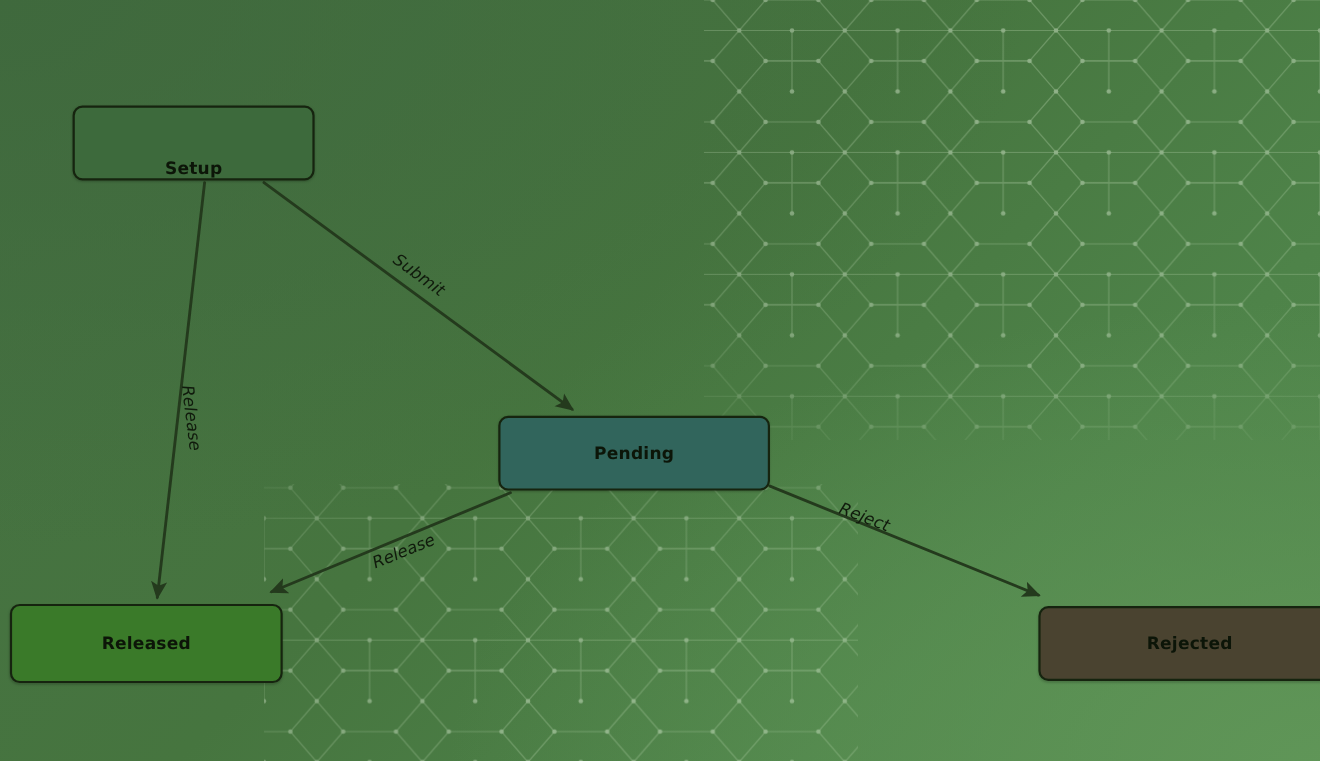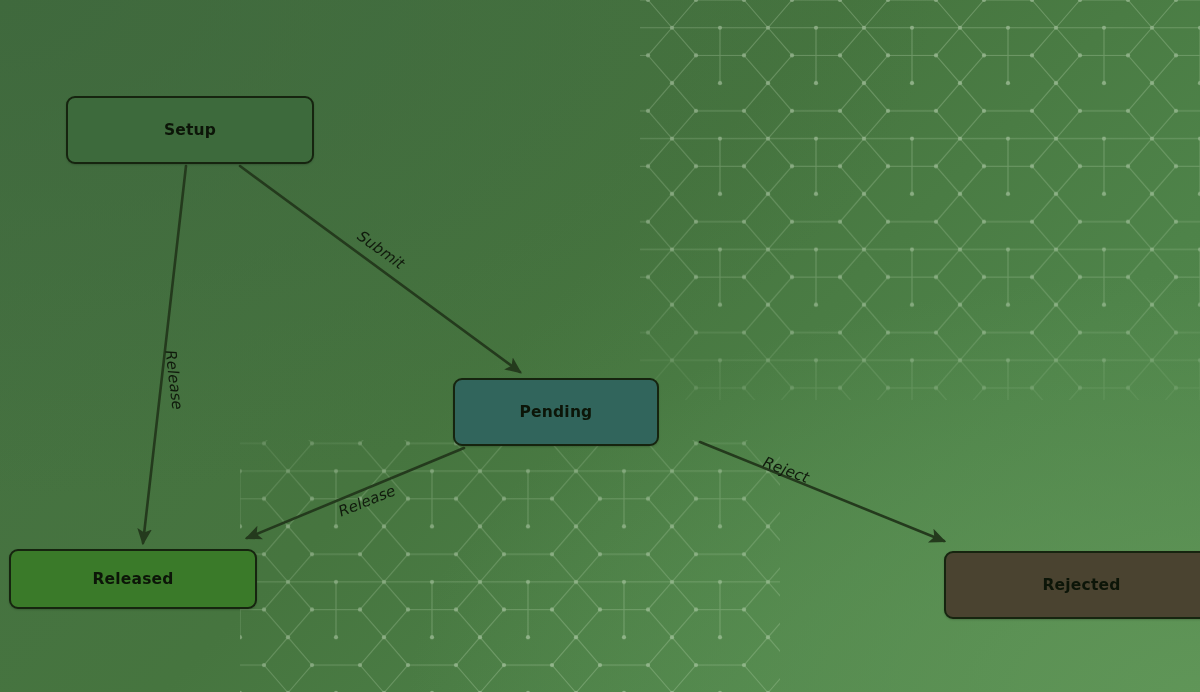--- a/index.html
+++ b/index.html
@@ -126,27 +126,27 @@
     </defs>
     <g id="edge-lines" stroke="#243a1d" stroke-width="2.6" fill="none" stroke-linecap="round" marker-end="url(#arrow)">
         <line x1="240" y1="166" x2="520" y2="372" stroke="#243a1d"></line>
         <line x1="186" y1="166" x2="143" y2="543" stroke="#243a1d"></line>
         <line x1="464" y1="448" x2="247" y2="538" stroke="#243a1d"></line>
         <line x1="700" y1="442" x2="944" y2="541" stroke="#243a1d"></line>
       </g>
   </svg>
 
   <div id="node-layer">
-      <div class="node" style="left: 66px; top: 96px; width: 248px; height: 68px; background: rgb(61, 106, 60); border-color: rgb(22, 36, 15);">
+      <div class="node" style="left: 66px; top: 96px; width: 220px; height: 68px; background: rgb(61, 106, 60); border-color: rgb(22, 36, 15); align-items: flex-end;">
         <span class="node-label" style="color: rgb(12, 21, 8);">Setup</span>
       </div>
-      <div class="node" style="left: 453px; top: 378px; width: 206px; height: 68px; background: rgb(49, 101, 92); border-color: rgb(22, 36, 15);">
+      <div class="node" style="left: 453px; top: 378px; width: 247px; height: 68px; background: rgb(49, 101, 92); border-color: rgb(22, 36, 15);">
         <span class="node-label" style="color: rgb(12, 21, 8);">Pending</span>
       </div>
-      <div class="node" style="left: 9px; top: 549px; width: 248px; height: 60px; background: rgb(58, 122, 41); border-color: rgb(22, 36, 15);">
+      <div class="node" style="left: 9px; top: 549px; width: 248px; height: 72px; background: rgb(58, 122, 41); border-color: rgb(22, 36, 15);">
         <span class="node-label" style="color: rgb(12, 21, 8);">Released</span>
       </div>
       <div class="node" style="left: 944px; top: 551px; width: 275px; height: 68px; background: rgb(74, 67, 48); border-color: rgb(22, 36, 15);">
         <span class="node-label" style="color: rgb(12, 21, 8);">Rejected</span>
       </div>
     </div>
 
   <div id="edge-label-layer">
       <div class="edge-label" style="left: 381px; top: 250px; transform: translate(-50%, -50%) rotate(36deg);">Submit</div>
       <div class="edge-label" style="left: 174px; top: 380px; transform: translate(-50%, -50%) rotate(83deg);">Release</div>

